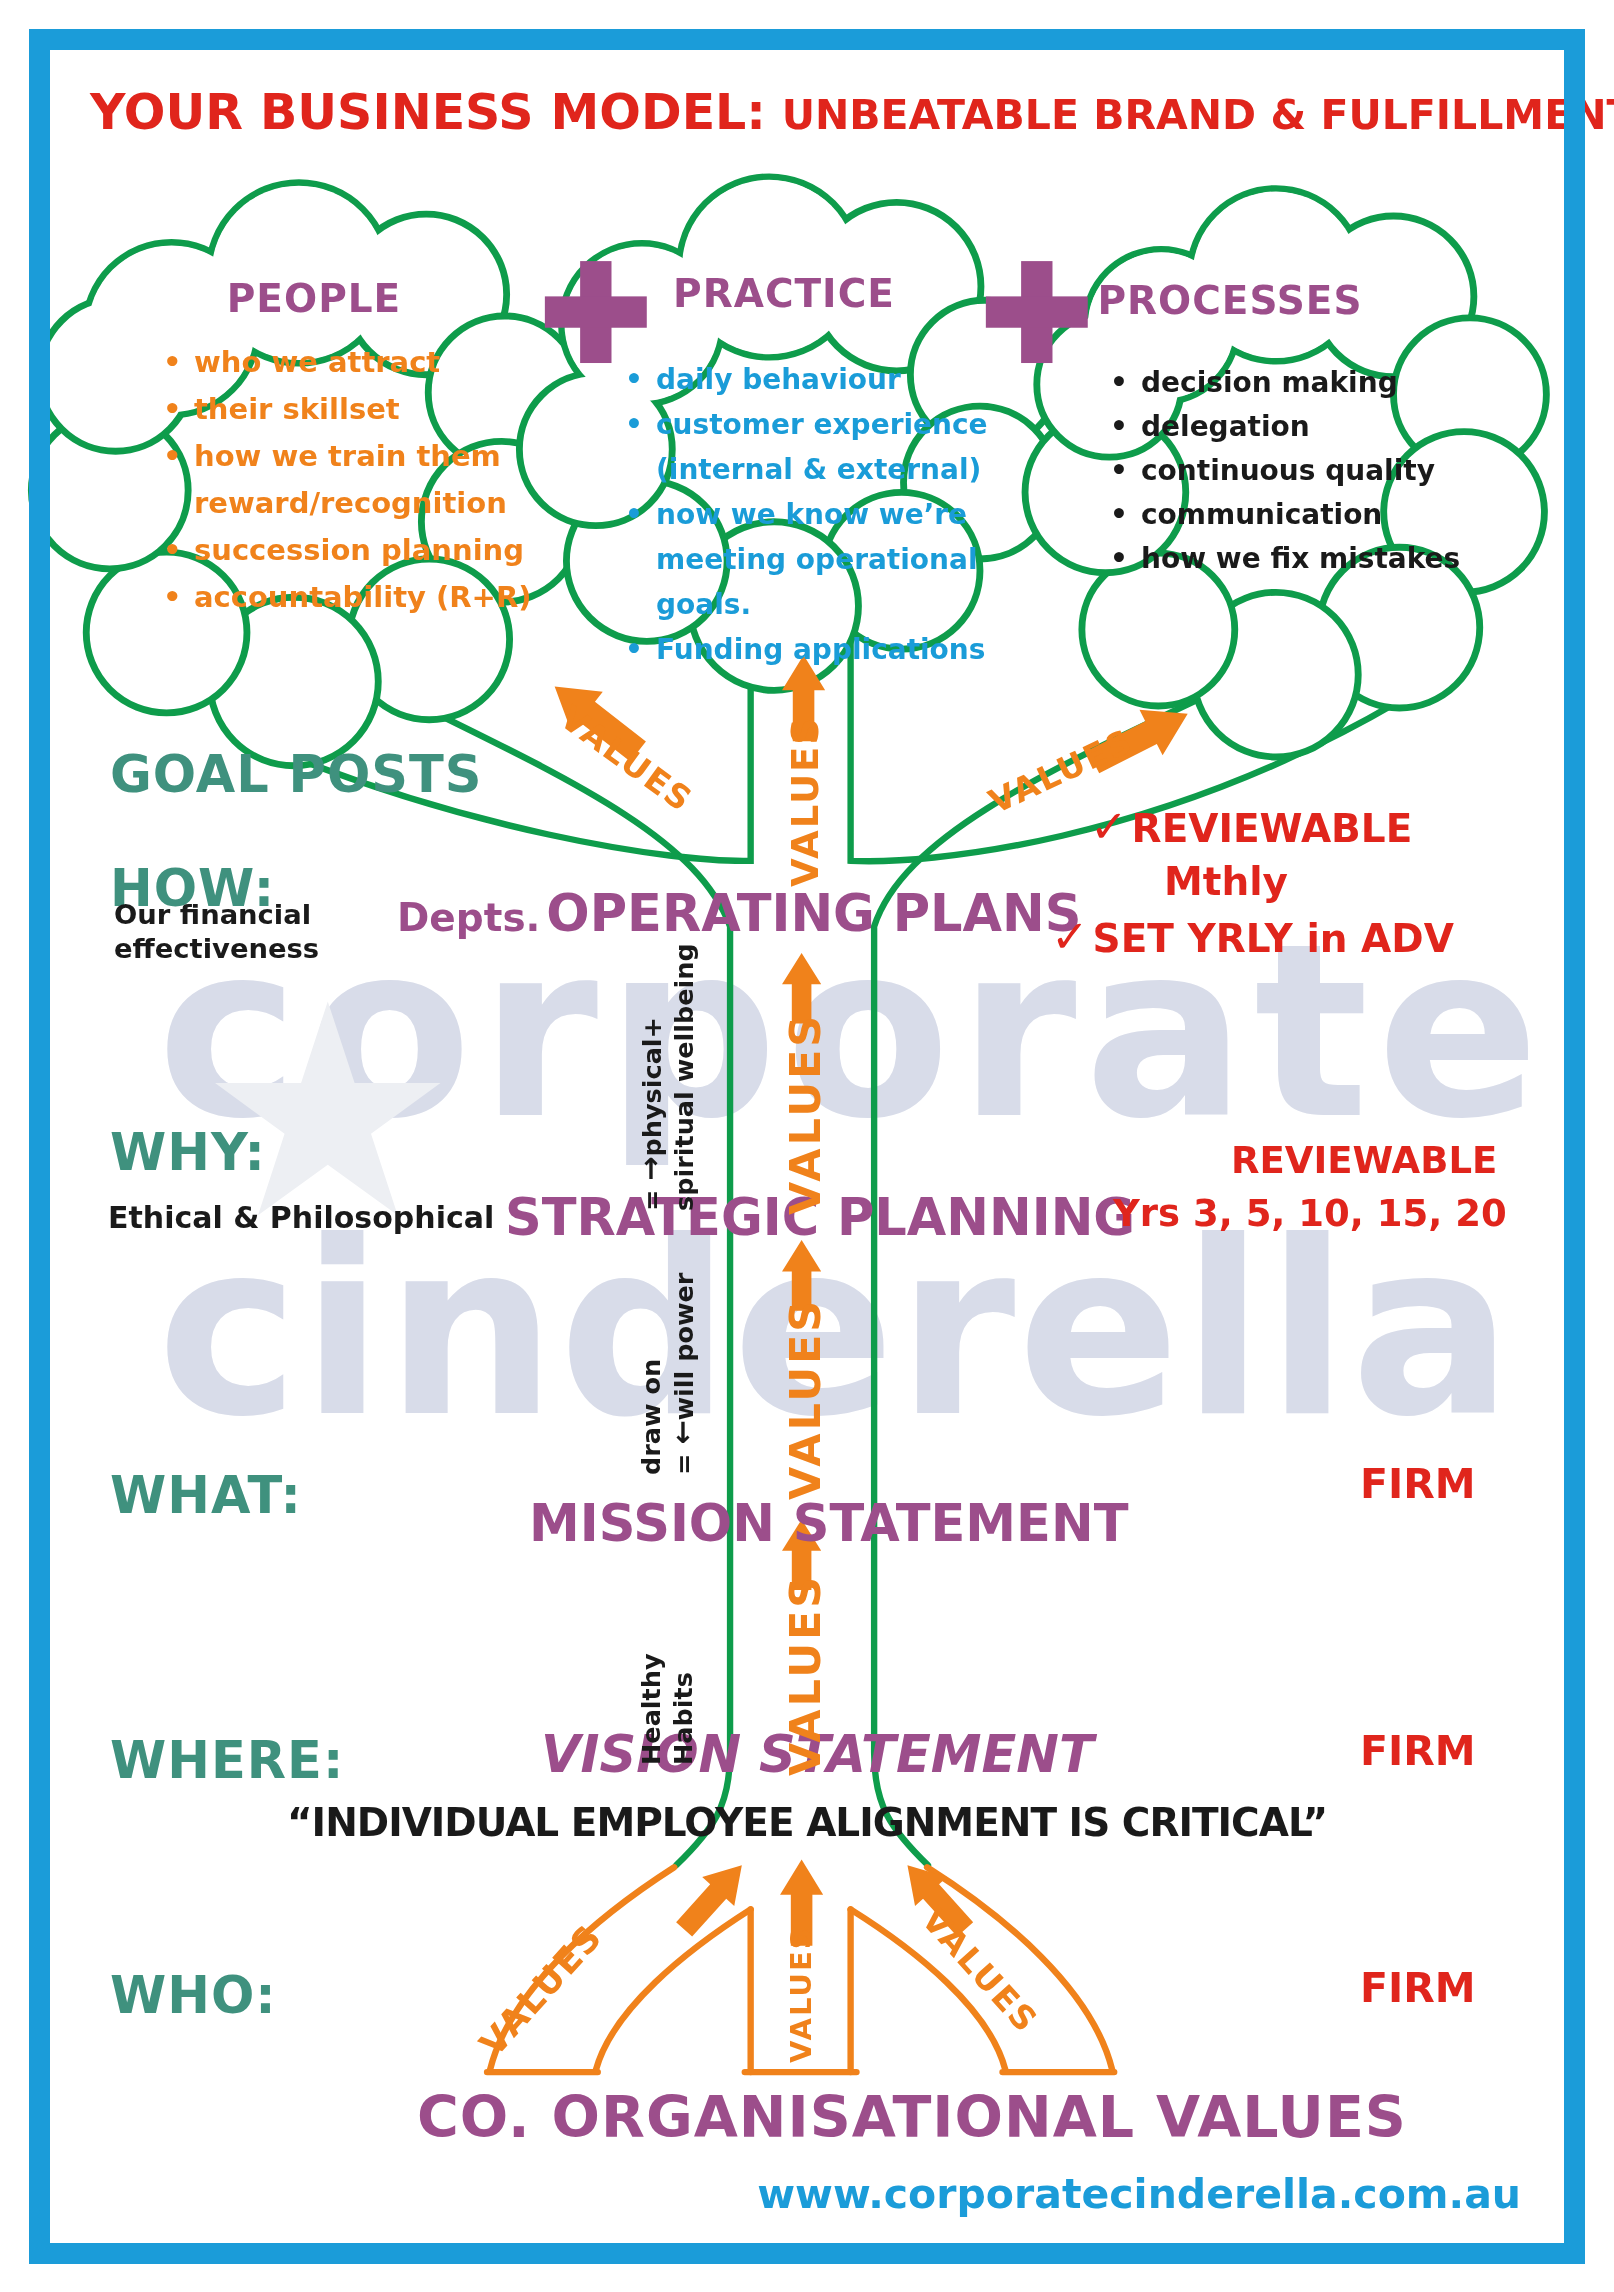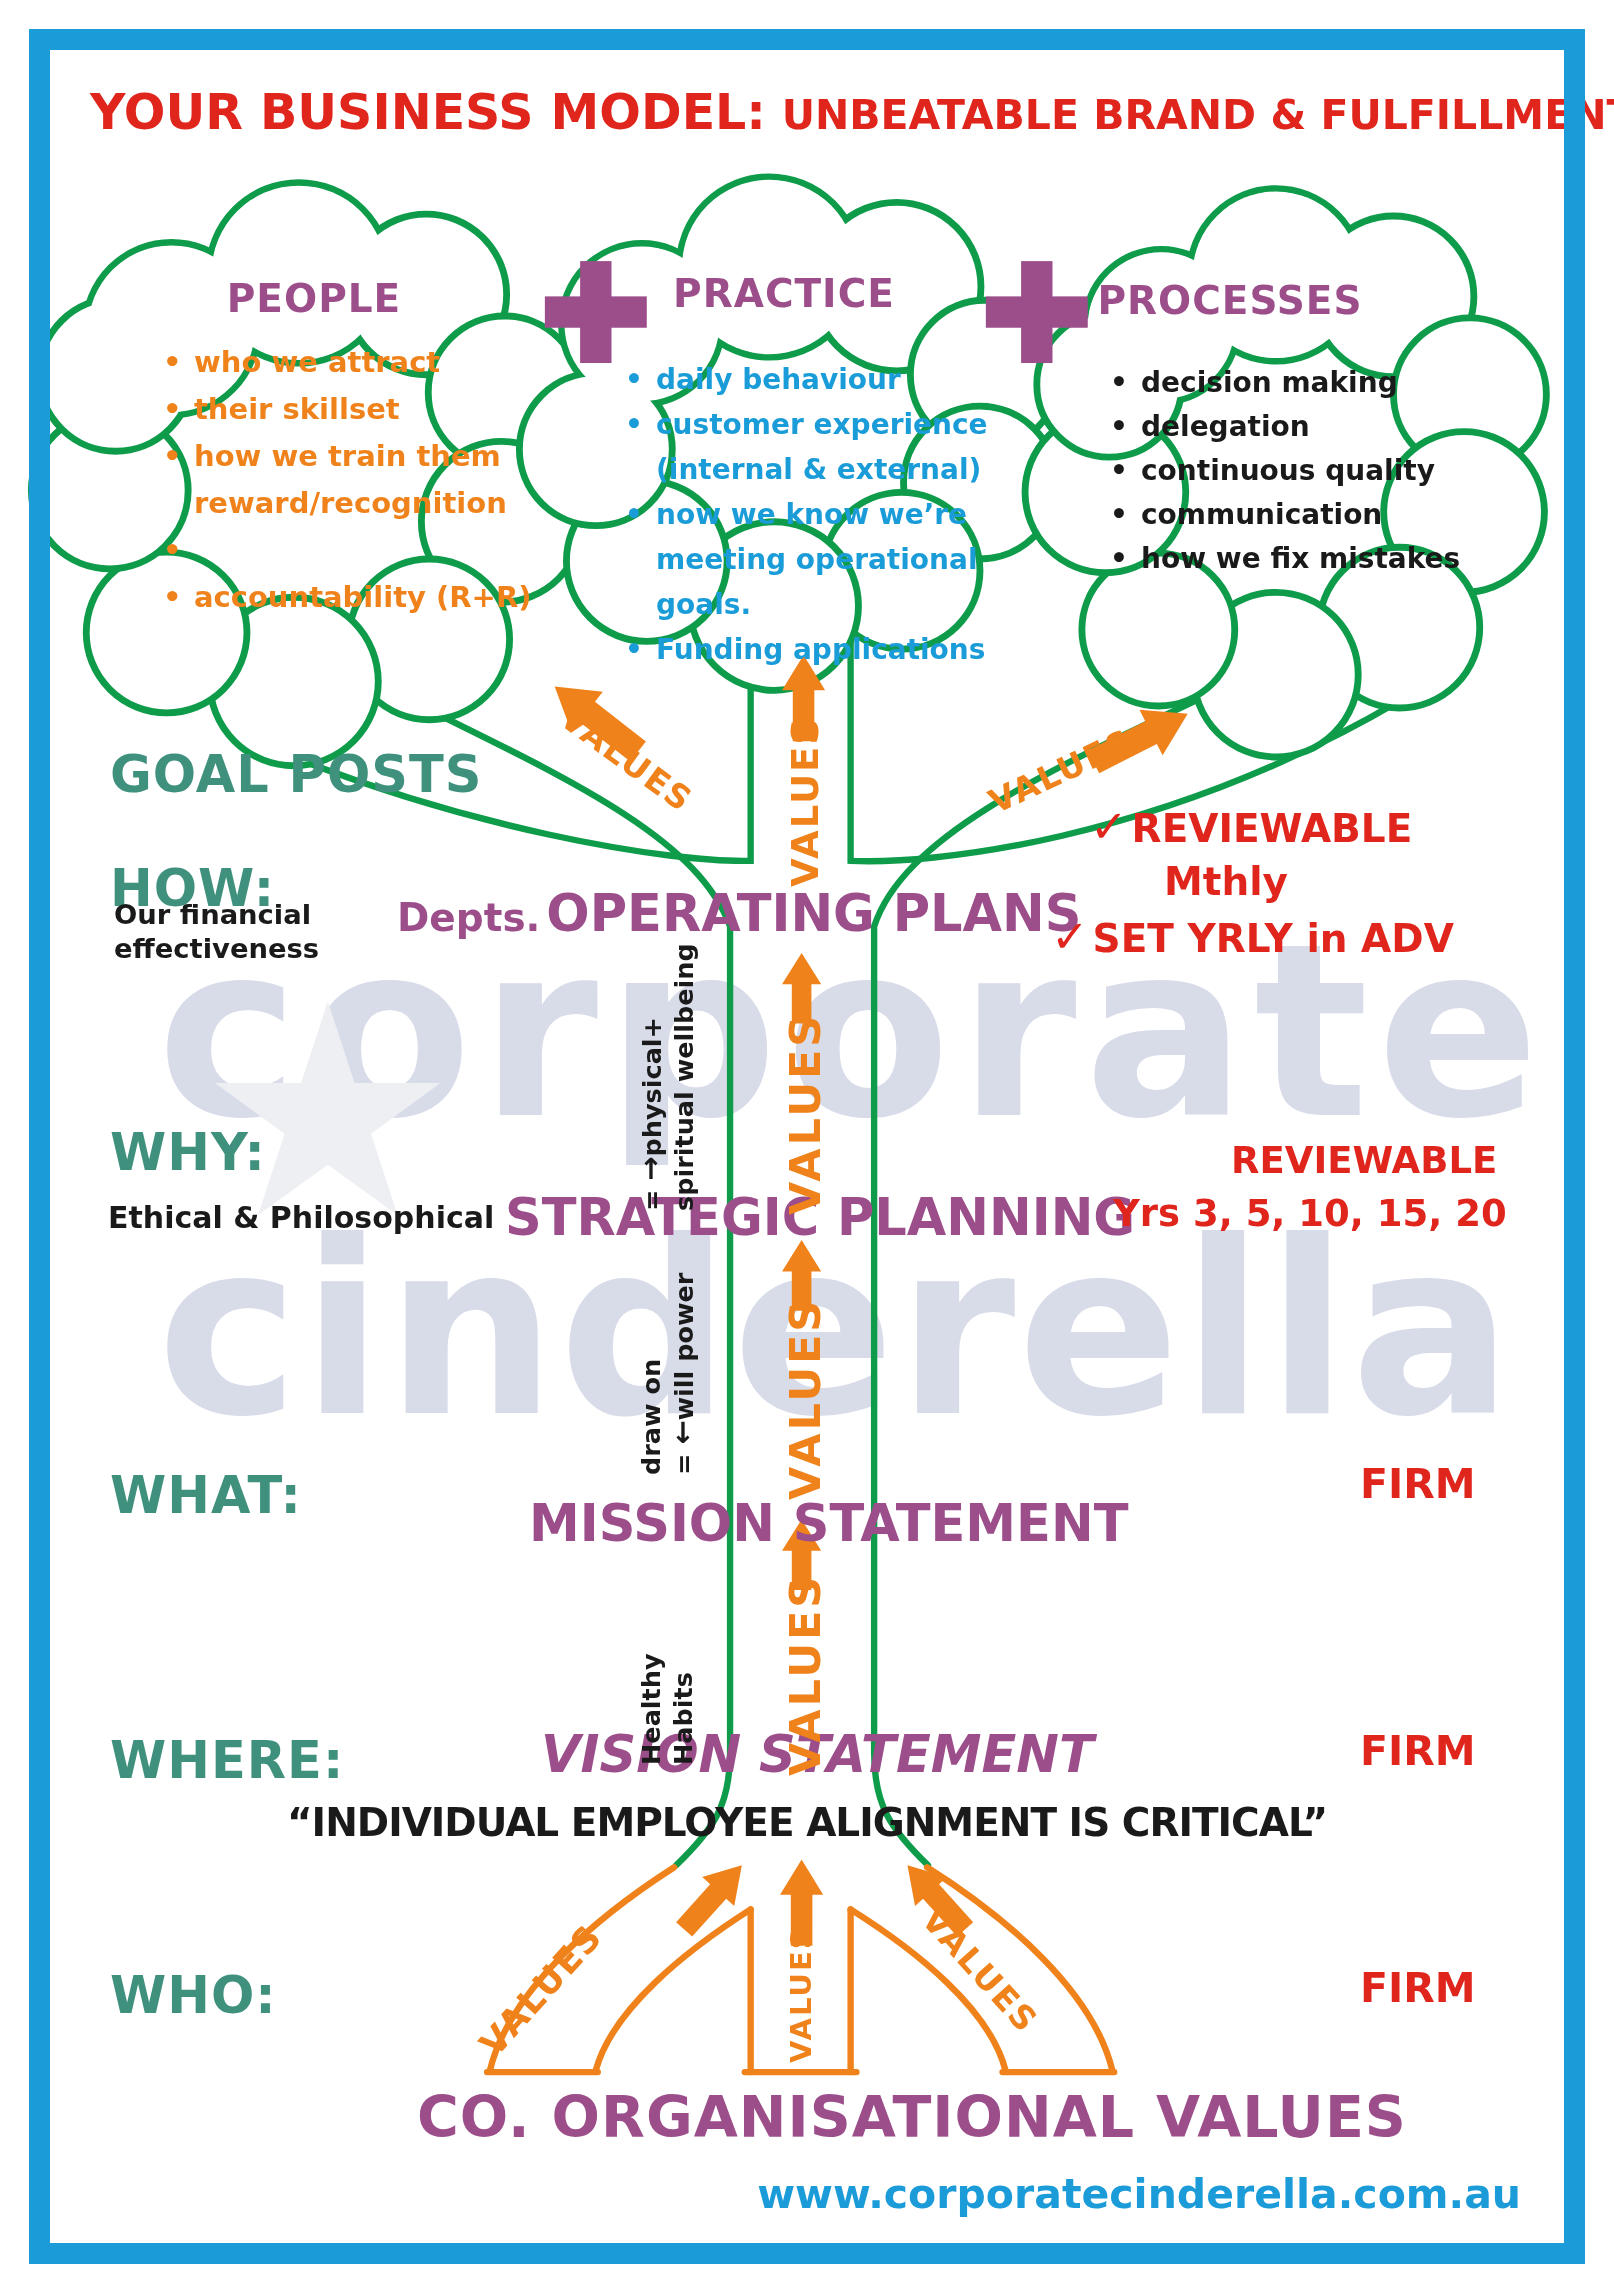--- a/index.html
+++ b/index.html
@@ -150,20 +150,21 @@
     <div class="li-row">
       <span class="li-b">•</span>
       <span class="li-t">how we train them</span>
     </div>
     <div class="li-row">
       <span class="li-b"></span>
       <span class="li-t">reward/recognition</span>
     </div>
     <div class="li-row">
       <span class="li-b">•</span>
+      <span class="li-t">succession planning</span>
     </div>
     <div class="li-row">
       <span class="li-b">•</span>
       <span class="li-t">accountability (R+R)</span>
     </div>
   </div>
 <div class="abs z2 list practice-list" style="left:625px;top:357px;">
     <div class="li-row">
       <span class="li-b">•</span>
       <span class="li-t">daily behaviour</span>

